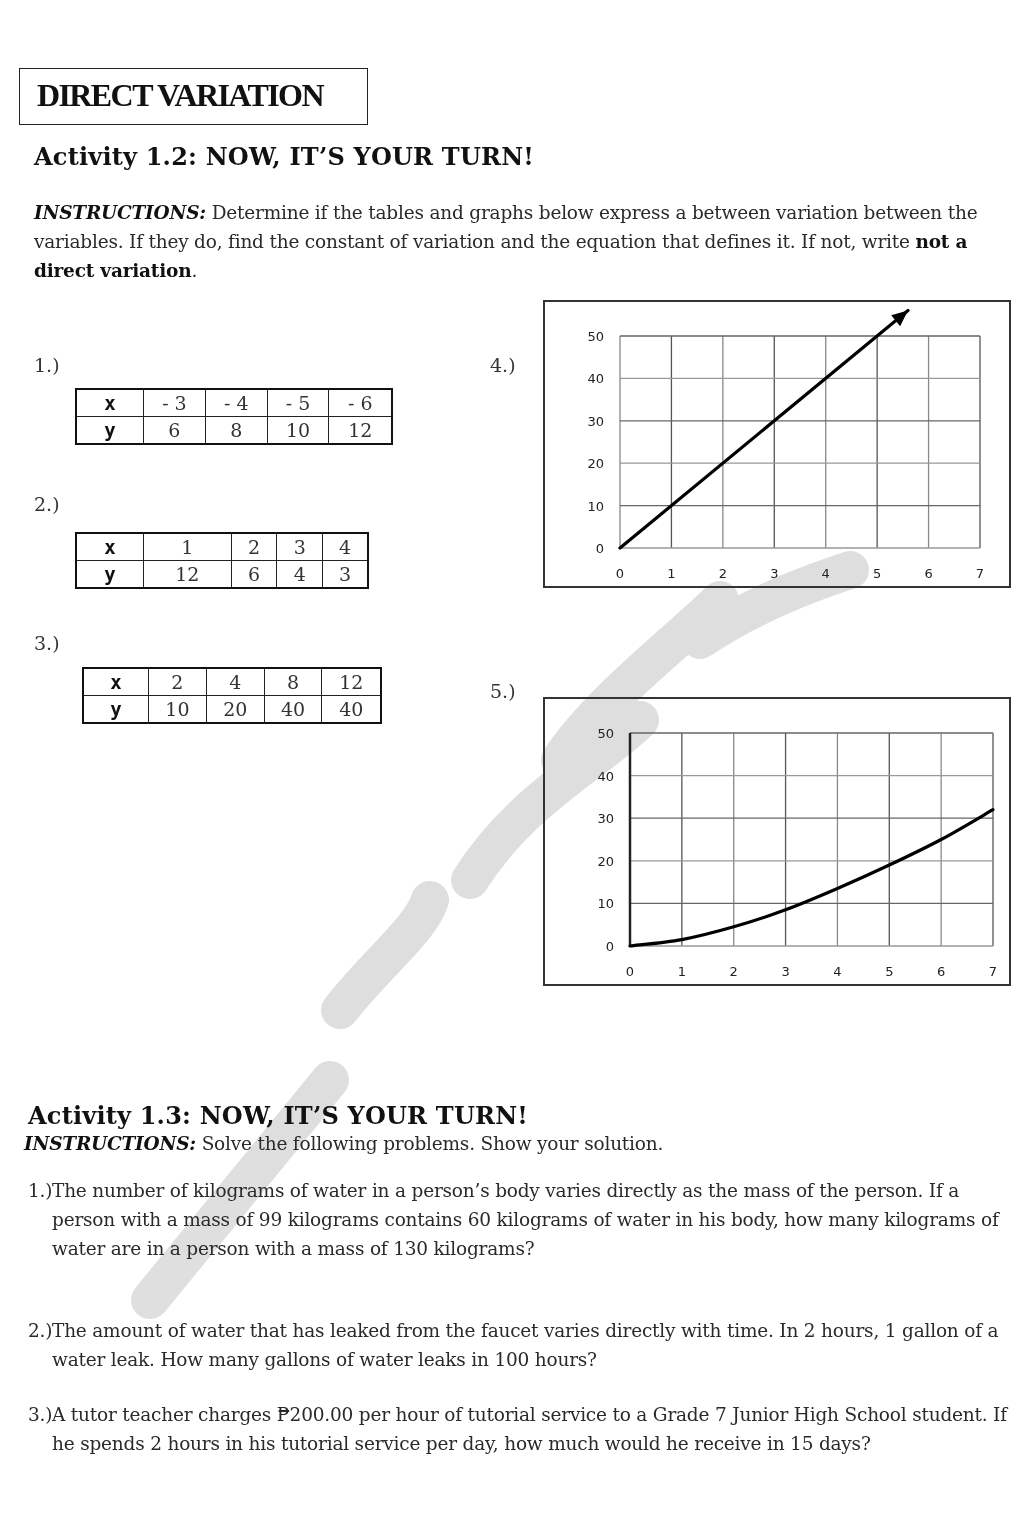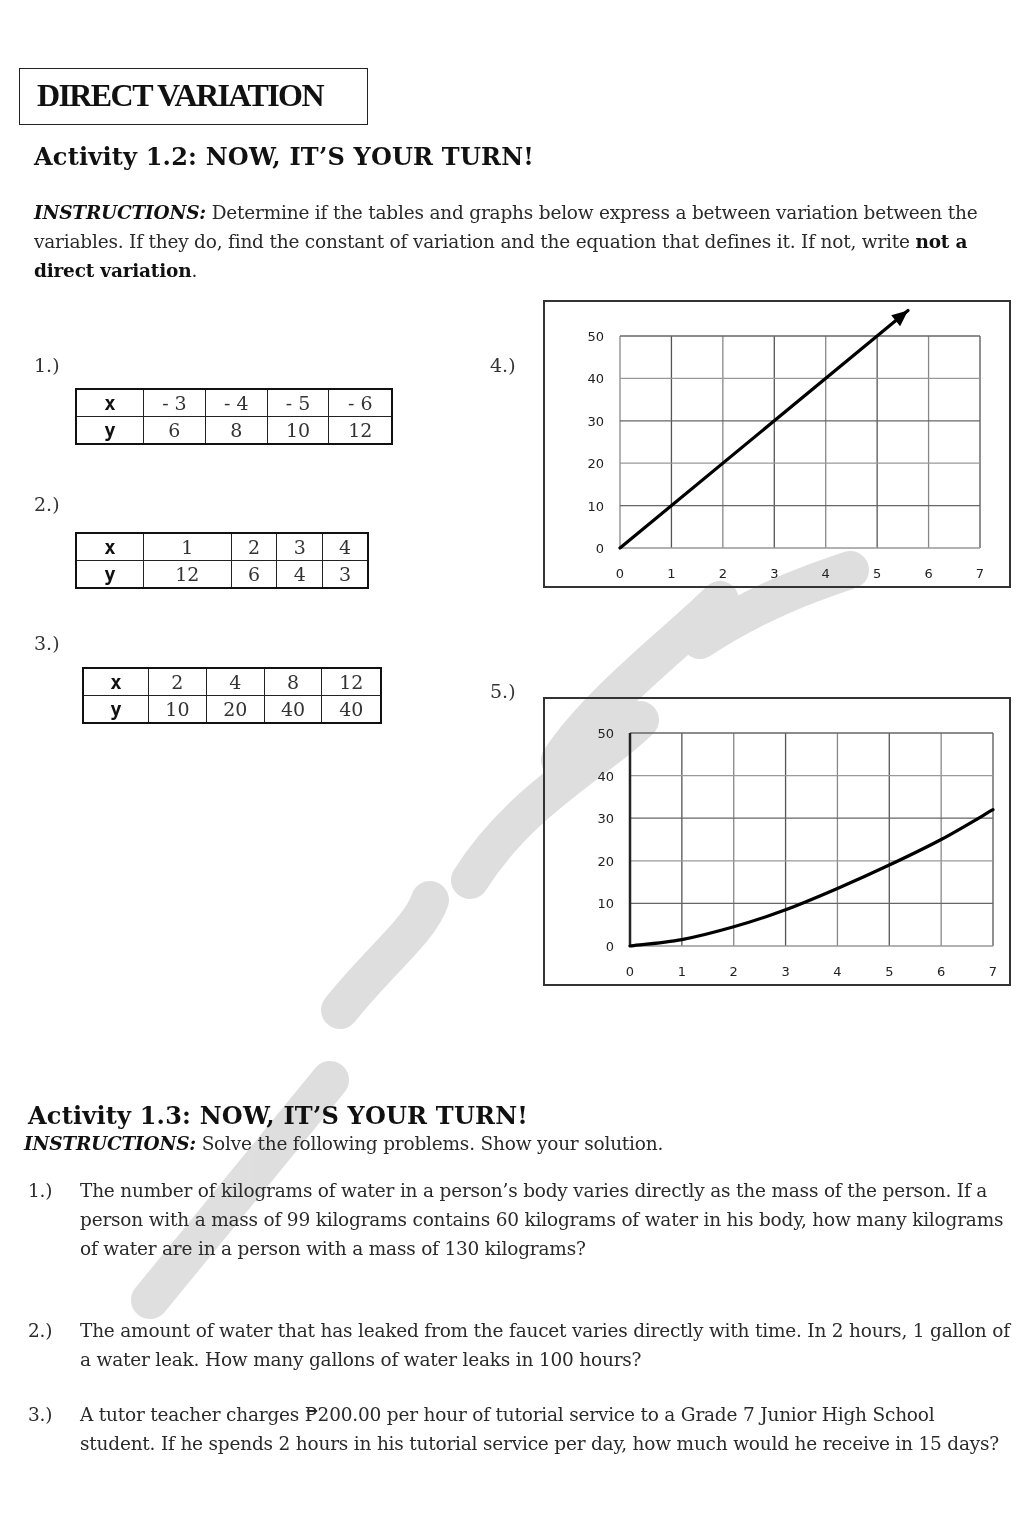--- a/index.html
+++ b/index.html
@@ -39,21 +39,21 @@
       line-height: 24px;
     }
     table.xy { border: 2px solid #111; }
     table.xy td.hdr { font-family: "DejaVu Sans Mono", monospace; font-weight: bold; color: #111; }
     .chart-frame {
       position: absolute; border: 2px solid #333; box-sizing: border-box; background: transparent;
     }
     svg text { font-family: "DejaVu Sans", sans-serif; font-size: 13px; fill: #222; }
     .problem { position: absolute; left: 28px; width: 985px; }
     .problem .pnum { position: absolute; left: 0; top: 0; }
-    .problem .ptext { margin-left: 52px; }
+    .problem .ptext { margin-left: 24px; }
     .watermark { position: absolute; left: 0; top: 0; pointer-events: none; }
   </style>
 </head>
 <body>
 
 <svg class="watermark" width="1030" height="1533">
   <g fill="none" stroke="#d9d9d9" stroke-width="38" stroke-linecap="round" opacity="0.85">
     <path d="M150 1300 L 330 1080"></path>
     <path d="M340 1010 C 380 960, 420 930, 430 900"></path>
     <path d="M470 880 C 520 800, 600 760, 640 720"></path>

